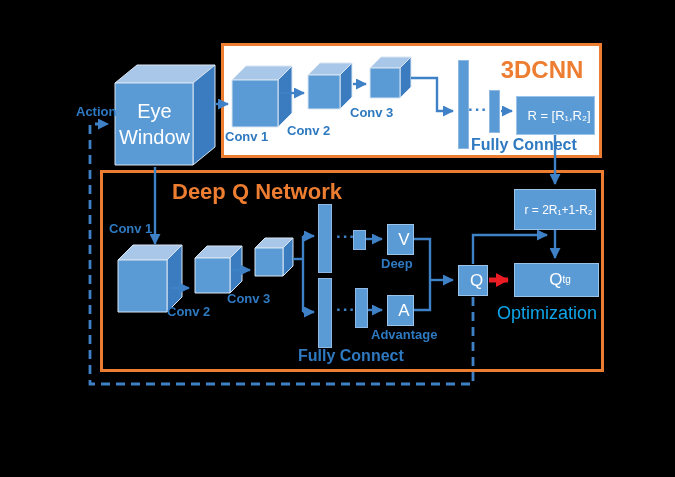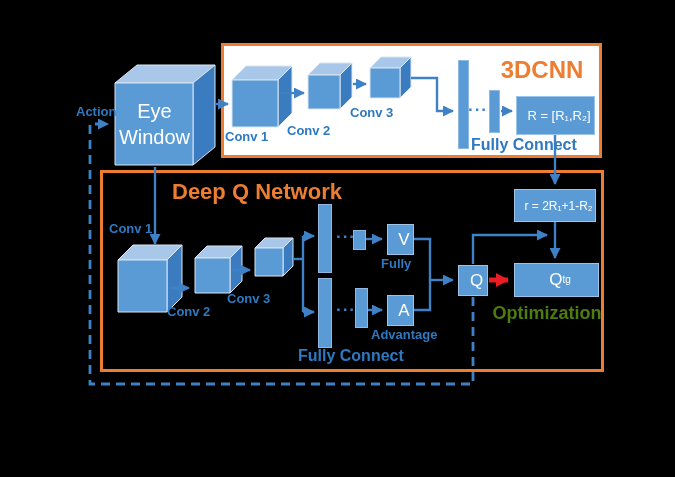--- a/index.html
+++ b/index.html
@@ -21,30 +21,30 @@
     display:flex;align-items:center;justify-content:center;box-sizing:border-box;z-index:4;
     font-size:13px;white-space:nowrap;padding-left:7px;
   }
   .bar{position:absolute;background:#5B9BD5;border:1px solid #8FB8E2;box-sizing:border-box;z-index:4;}
   .dots{position:absolute;color:#3F81C6;font-weight:700;font-size:17px;letter-spacing:1px;z-index:4;line-height:20px;}
   #eye-text{
     position:absolute;left:115px;top:84px;width:79px;height:80px;color:#fff;font-size:20px;
     display:flex;flex-direction:column;align-items:center;justify-content:center;line-height:1.3;z-index:4;
   }
   #r-output-box{left:516px;top:96px;width:79px;height:39px;}
-  #reward-box{left:514px;top:189px;width:82px;height:33px;font-size:12px;}
+  #reward-box{left:514px;top:189px;width:82px;height:41px;font-size:12px;}
   #v-box,#a-box,#q-box{font-size:17px;}
   #v-box{left:387px;top:224px;width:27px;height:31px;}
   #a-box{left:387px;top:295px;width:27px;height:31px;}
   #q-box{left:458px;top:265px;width:30px;height:31px;}
   #qtg-box{left:514px;top:263px;width:85px;height:34px;font-size:17px;}
   #qtg-box sub{font-size:10px;line-height:0;}
   #optimization-goal{
-    position:absolute;left:488px;top:302px;width:118px;text-align:center;color:#4d7c0f;
-    font-size:18px;font-weight:700;line-height:22px;z-index:4;
+    position:absolute;left:488px;top:302px;width:118px;text-align:center;color:#0ea5e9;
+    font-size:18px;font-weight:400;line-height:22px;z-index:4;
   }
 </style>
 </head>
 <body>
 
 <div id="canvas">
 
   <div id="cnn3d-frame" class="frame"></div>
   <div id="dqn-frame" class="frame"></div>
 
@@ -157,20 +157,20 @@
 
   <div class="lbl" style="left:76px;top:104px;">Action</div>
   <div class="lbl" style="left:225px;top:129px;">Conv 1</div>
   <div class="lbl" style="left:287px;top:123px;">Conv 2</div>
   <div class="lbl" style="left:350px;top:105px;">Conv 3</div>
   <div class="lbl fc" style="left:471px;top:136px;">Fully Connect</div>
   <div class="lbl" style="left:109px;top:221px;">Conv 1</div>
   <div class="lbl" style="left:167px;top:304px;">Conv 2</div>
   <div class="lbl" style="left:227px;top:291px;">Conv 3</div>
   <div class="lbl fc" style="left:298px;top:347px;">Fully Connect</div>
-  <div class="lbl" style="left:381px;top:256px;">Fully</div>
+  <div class="lbl" style="left:381px;top:256px;">Deep</div>
   <div class="lbl" style="left:371px;top:327px;">Advantage</div>
 
   <div id="optimization-goal">
     <div>Optimization</div>
   </div>
 
 </div>
 
 </body></html>

